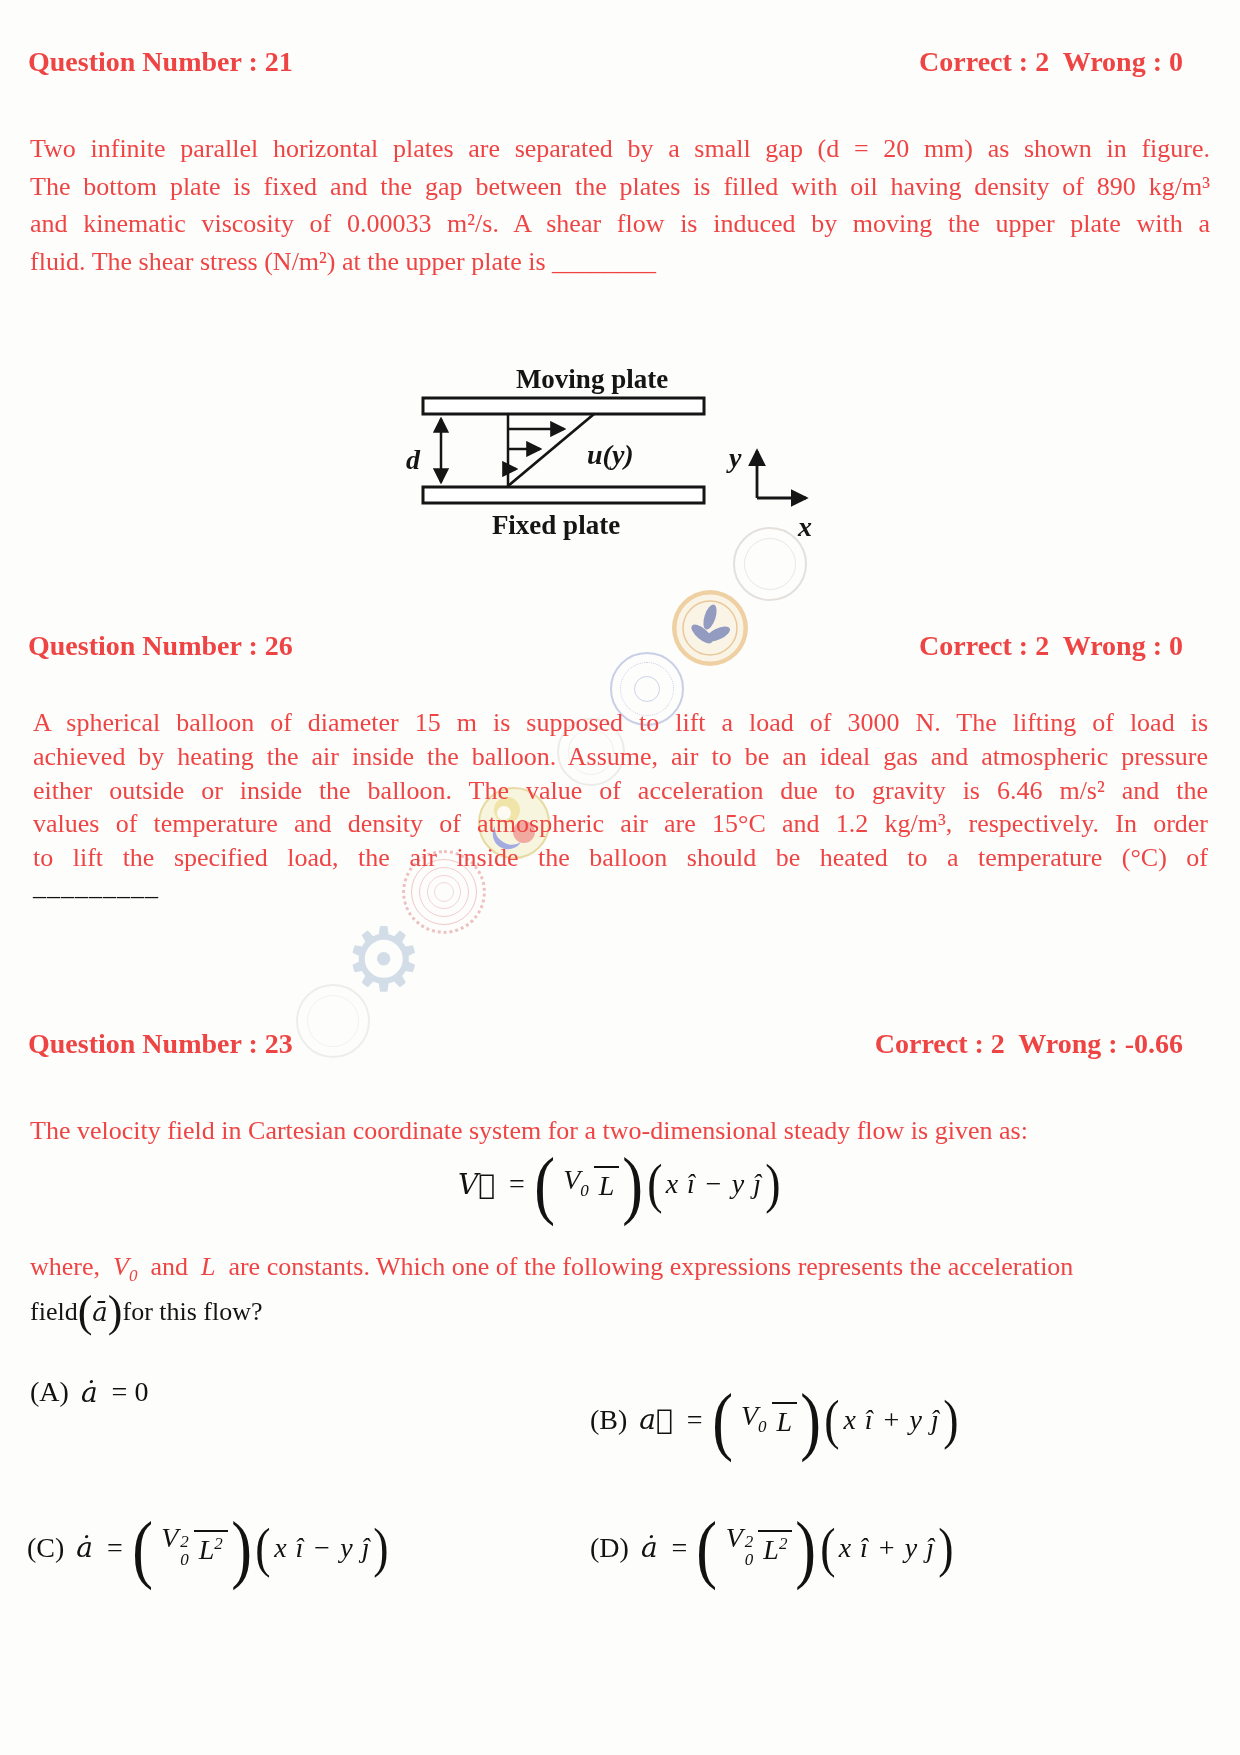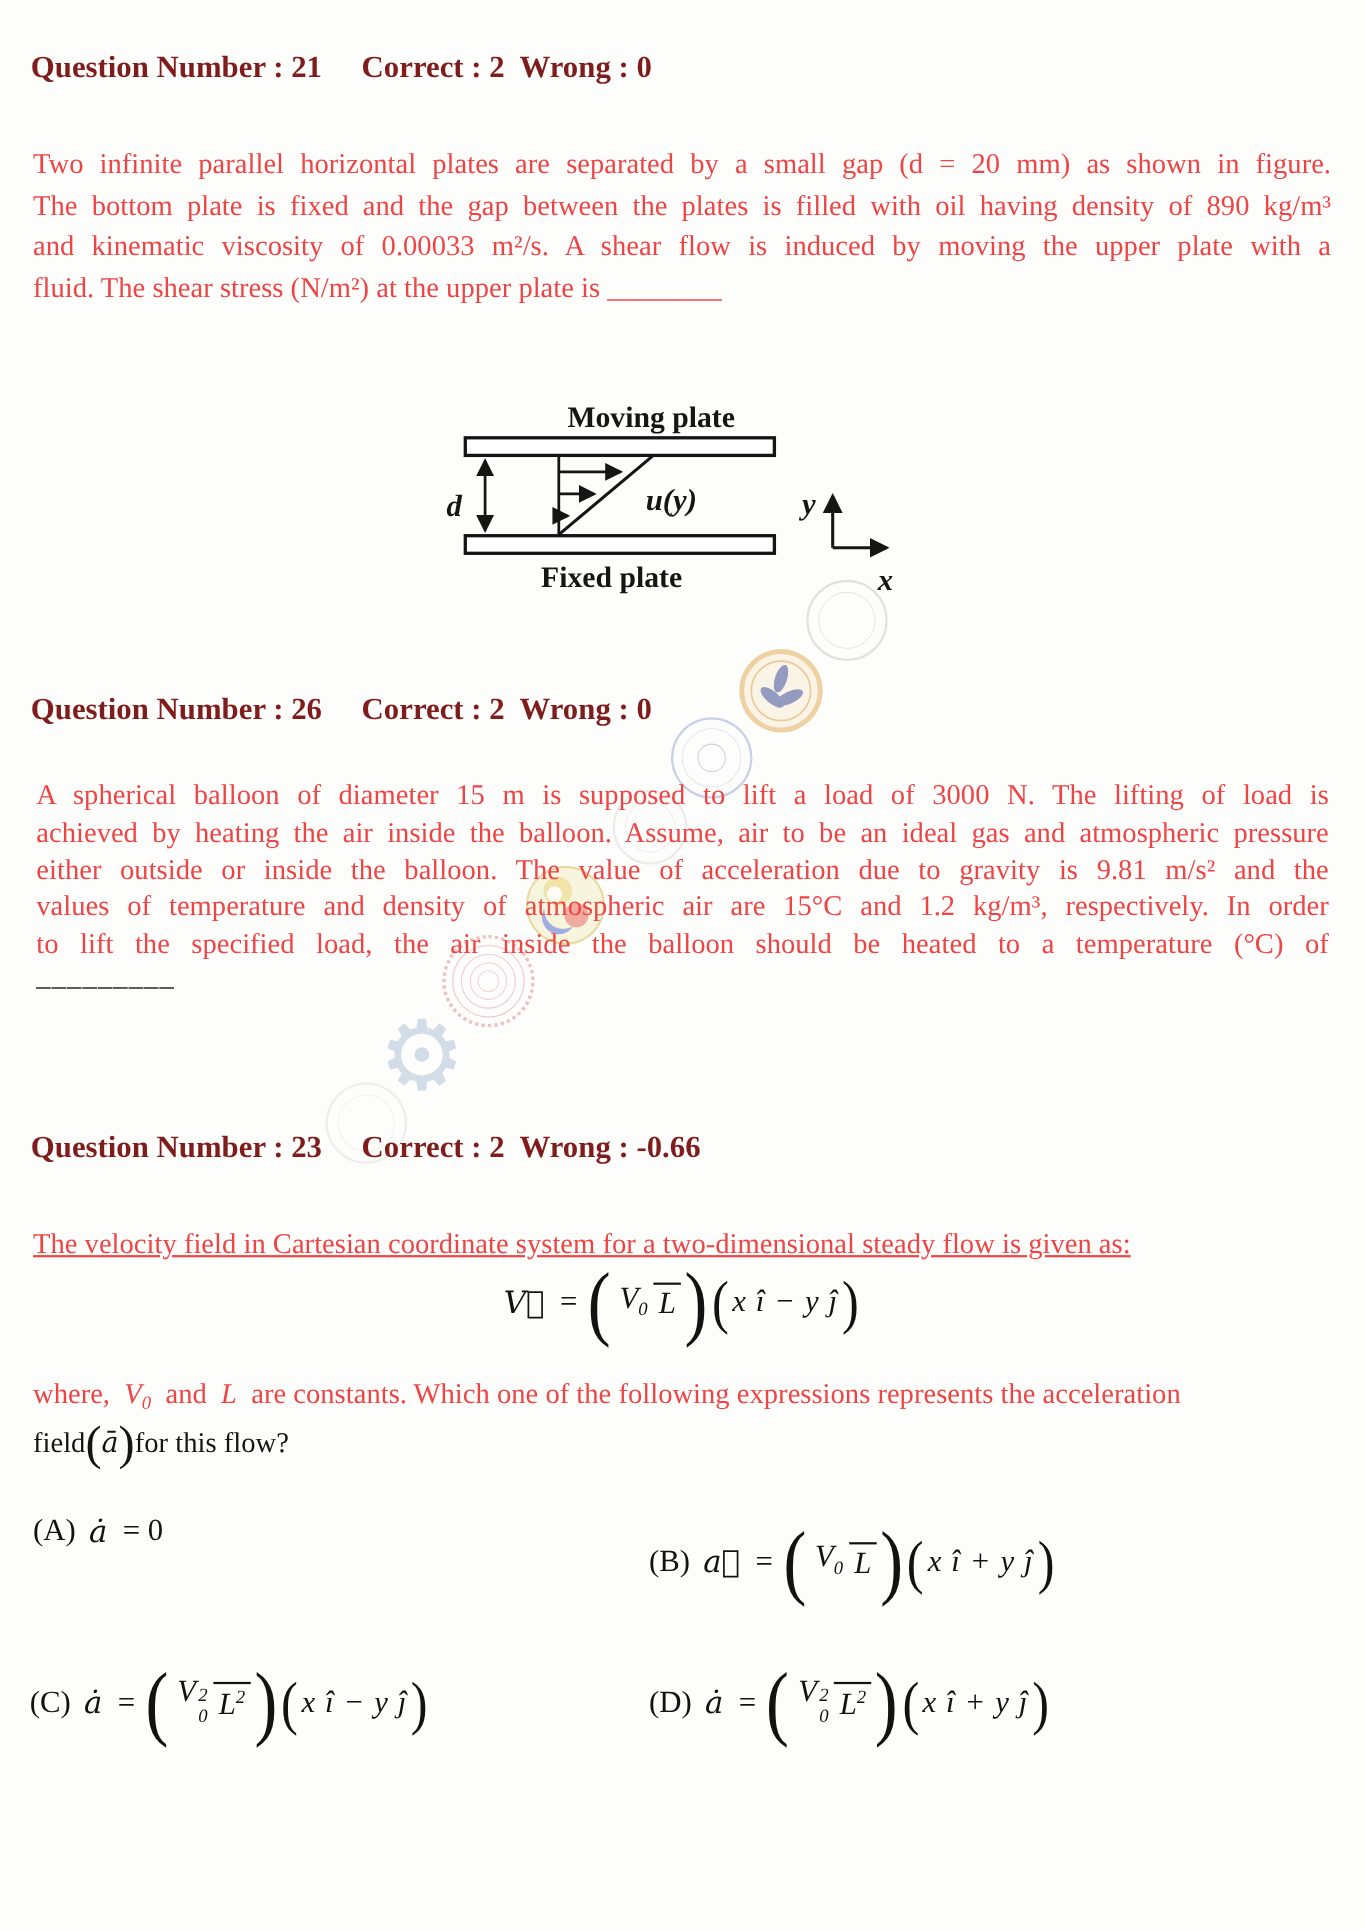--- a/index.html
+++ b/index.html
@@ -4,31 +4,31 @@
 <style>
   html,body{margin:0;padding:0;background:#e8e8e8;}
   #page{
     position:relative;width:1240px;height:1755px;background:#fdfdfc;
     font-family:"Liberation Serif","DejaVu Serif",serif;color:#141414;
     overflow:hidden;margin:0 auto;
   }
   
   .qheader{
     position:absolute;left:28px;right:57px;display:flex;
-    align-items:baseline;
-    font-weight:bold;font-size:28px;color:#7f1d1d;white-space:pre;gap:36px;
+    justify-content:space-between;align-items:baseline;
+    font-weight:bold;font-size:28px;color:#ef4444;white-space:pre;gap:36px;
   }
   
   .para{position:absolute;font-size:26px;color:#ef4444;}
   .jline{text-align:justify;text-align-last:justify;}
   .jline.natural{text-align-last:left;}
   #q21-para{left:30px;top:130px;width:1180px;line-height:37.5px;}
   #q22-para{left:33px;top:706px;width:1175px;line-height:33.8px;}
   #q22-blank{position:absolute;left:33px;top:872px;font-size:26px;letter-spacing:1px;text-align:center;}
-  #q23-intro{left:30px;top:1116px;width:1190px;text-decoration:underline;}
+  #q23-intro{left:30px;top:1116px;width:1190px;}
   #q23-where{left:30px;top:1252px;width:1200px;}
   #q23-field{position:absolute;left:30px;top:1292px;display:flex;align-items:center;font-size:26px;}
   .keep-space{white-space:pre-wrap;}
   .it{font-style:italic;}
   .acc{font-family:"DejaVu Serif","Liberation Serif",serif;}
   sub.small,sup.small{font-size:17px;}
   
   .math{display:inline-flex;align-items:center;font-size:28px;font-style:italic;color:#121212;}
   .mlabel{font-style:normal;margin-right:12px;}
   .mlhs{margin-right:7px;font-family:"DejaVu Serif","Liberation Serif",serif;}
@@ -145,21 +145,21 @@
   </svg>
 
   <div class="qheader" style="top:630px;">
     <span>Question Number : 26</span>
     <span>Correct : 2  Wrong : 0</span>
   </div>
 
   <div class="para" id="q22-para">
     <div class="jline">A spherical balloon of diameter 15 m is supposed to lift a load of 3000 N. The lifting of load is</div>
     <div class="jline">achieved by heating the air inside the balloon. Assume, air to be an ideal gas and atmospheric pressure</div>
-    <div class="jline">either outside or inside the balloon. The value of acceleration due to gravity is 9.81 m/s² and the</div>
+    <div class="jline">either outside or inside the balloon. The value of acceleration due to gravity is 6.46 m/s² and the</div>
     <div class="jline">values of temperature and density of atmospheric air are 15°C and 1.2 kg/m³, respectively. In order</div>
     <div class="jline">to lift the specified load, the air inside the balloon should be heated to a temperature (°C) of</div>
   </div>
   <div id="q22-blank">_________</div>
 
   <div class="qheader" style="top:1028px;">
     <span>Question Number : 23</span>
     <span>Correct : 2  Wrong : -0.66</span>
   </div>
 

